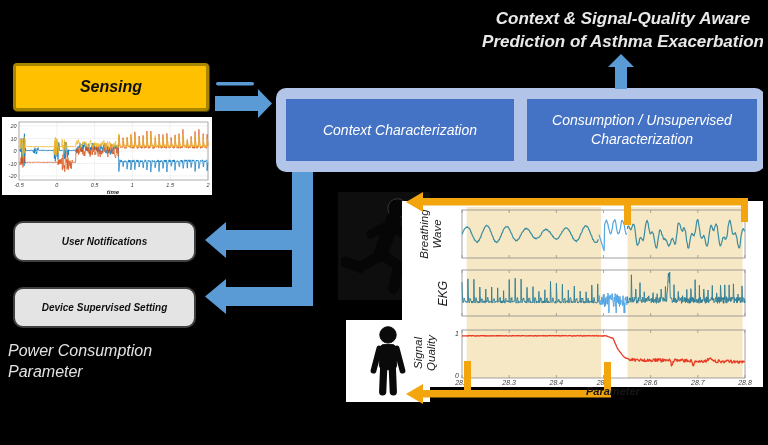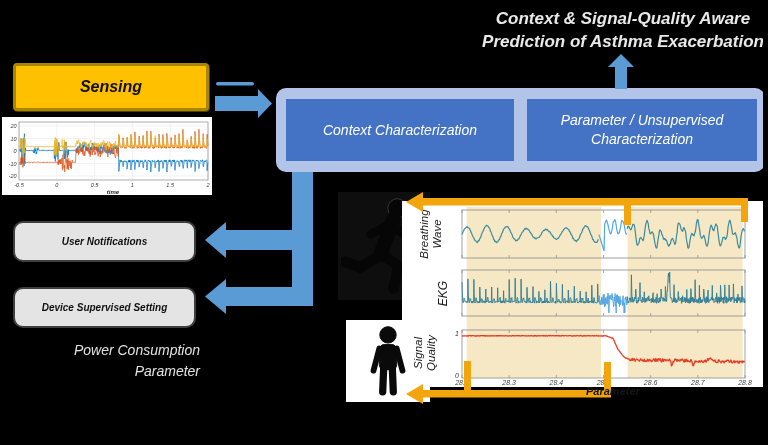--- a/index.html
+++ b/index.html
@@ -14,22 +14,22 @@
                border:3px solid var(--yellow-btn-border,#a98600);border-radius:4px;
                display:flex;align-items:center;justify-content:center;
                font-size:16px;font-weight:700;color:#101010;box-shadow:1px 1px 0 #4d4000;}
   
   .gray-btn{left:13px;width:179px;height:37px;background:var(--gray-btn,#e5e4e4);
             border:2px solid var(--gray-btn-border,#3f3f3f);border-radius:10px;
             display:flex;align-items:center;justify-content:center;
             font-size:10px;font-weight:700;color:#101010;}
   #user-notif-btn{top:221px;}
   #device-param-btn{top:287px;}
-  #power-label{left:8px;top:340px;width:192px;text-align:right;color:var(--power-text,#e2e2e2);
-               font-size:14px;line-height:21px;font-weight:400;}
+  #power-label{left:8px;top:340px;width:192px;text-align:left;color:var(--power-text,#e2e2e2);
+               font-size:16px;line-height:21px;font-weight:400;}
   
   #pipeline{left:276px;top:88px;width:489px;height:84px;background:var(--container,#b2c5e8);
             border-radius:10px;}
   .pipe-box{position:absolute;top:11px;height:62px;background:var(--inner-box,#4472c4);
             display:flex;align-items:center;justify-content:center;text-align:center;
             color:#fff;font-size:14px;line-height:19px;padding:0 8px;box-sizing:border-box;}
   #context-box{left:10px;width:228px;}
   #supervised-box{left:251px;width:230px;}
   
   #sensing-chart{left:2px;top:117px;width:210px;height:78px;background:#fff;}
@@ -108,21 +108,21 @@
   <div class="abs" id="power-label">
     <div>Power Consumption</div>
     <div>Parameter</div>
   </div>
 
   <div class="abs" id="pipeline">
     <div class="pipe-box" id="context-box">
       <span>Context Characterization</span>
     </div>
     <div class="pipe-box" id="supervised-box">
-      <span>Parameter / Unsupervised Characterization</span>
+      <span>Consumption / Unsupervised Characterization</span>
     </div>
   </div>
 
   <div class="abs" id="runner-wrap">
     <svg width="86" height="102" viewBox="0 0 90 105">
       <g stroke="#060606" fill="#060606" style="filter:none">
         <circle cx="59" cy="13" r="10" stroke="#3a3a3a" stroke-width="1"></circle>
         <path d="M55,24 L41,62" stroke-width="15" stroke-linecap="round" stroke="#060606"></path>
         <path d="M53,32 L76,45" stroke-width="10" stroke-linecap="round" stroke="#060606"></path>
         <path d="M51,30 L31,40" stroke-width="9" stroke-linecap="round" stroke="#060606"></path>

